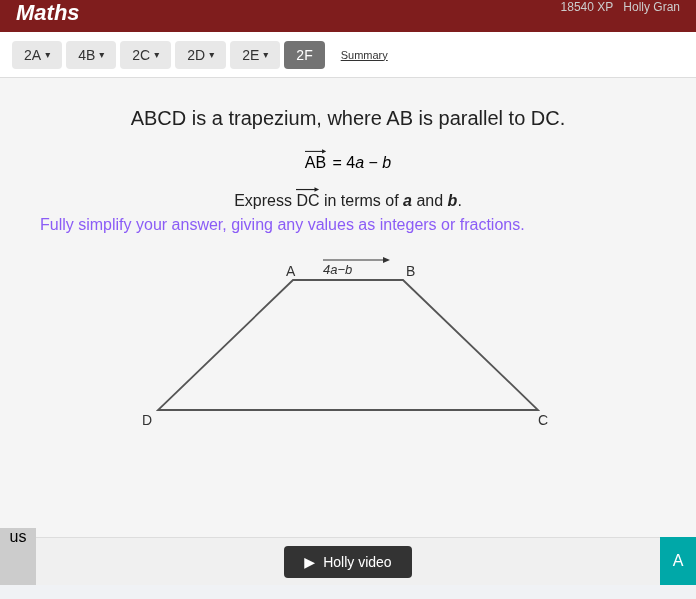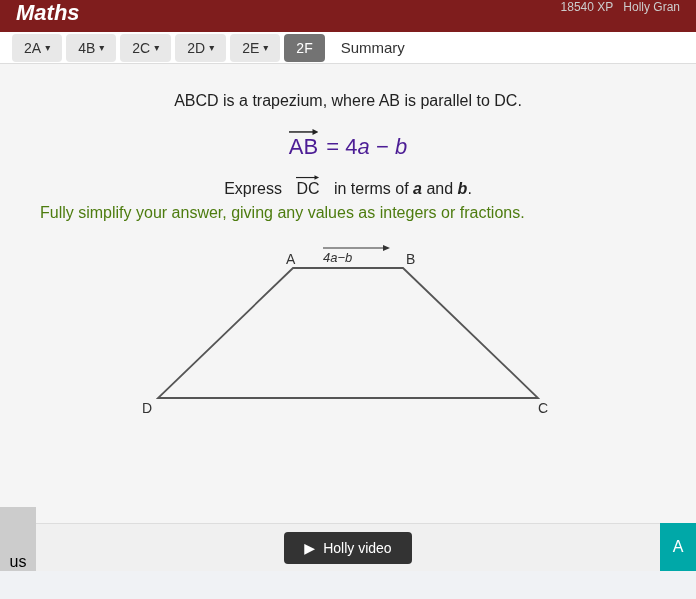--- a/index.html
+++ b/index.html
@@ -29,21 +29,21 @@
     .header-right {
       font-size: 12px;
       color: #ccc;
     }
     
     .nav-tabs {
       background: white;
       display: flex;
       align-items: center;
       padding: 0 12px;
-      height: 32px;
+      height: 46px;
       border-bottom: 1px solid #ddd;
       gap: 4px;
     }
     .tab {
       display: flex;
       align-items: center;
       gap: 4px;
       padding: 6px 12px;
       border-radius: 4px;
       cursor: pointer;
@@ -54,55 +54,56 @@
       background: #e8e8e8;
       color: #333;
     }
     .tab-active {
       background: #737373;
       color: white;
     }
     .tab-summary {
       background: transparent;
       color: #333;
-      font-size: 15px;
+      font-size: 11px;
+      text-decoration: underline;
     }
     .chevron {
       font-size: 10px;
     }
     
     .main-content {
       background: #f5f5f5;
       padding: 24px 40px;
       height: calc(599px - 48px - 44px);
       position: relative;
     }
     .problem-text {
       text-align: center;
-      font-size: 16px;
+      font-size: 20px;
       color: #222;
       line-height: 1.6;
       margin-bottom: 20px;
     }
     .math-expression {
       text-align: center;
-      font-size: 22px;
+      font-size: 16px;
       margin: 16px 0 20px 0;
-      color: #4c1d95;
+      color: #000000;
     }
     .express-text {
       text-align: center;
       font-size: 16px;
       color: #222;
       margin-bottom: 6px;
     }
     .simplify-text {
       text-align: left;
       font-size: 16px;
-      color: #4d7c0f;
+      color: #8b5cf6;
       margin-bottom: 16px;
     }
     
     .diagram-container {
       display: flex;
       justify-content: center;
       align-items: center;
       margin-top: 10px;
     }
     svg.trapezium {
@@ -131,24 +132,24 @@
       cursor: pointer;
       display: flex;
       align-items: center;
       gap: 8px;
     }
     .left-btn {
       position: absolute;
       left: 0;
       bottom: 0;
       width: 36px;
-      height: 64px;
+      height: 57px;
       background: #ccc;
       display: flex;
-      align-items: flex-end;
+      align-items: flex-start;
       justify-content: center;
       cursor: pointer;
       font-size: 16px;
     }
     .right-btn {
       position: absolute;
       right: 0;
       bottom: 0;
       width: 36px;
       height: 48px;
@@ -215,21 +216,21 @@
       <svg style="position:absolute; top:-10px; left:0; width:100%; height:12px;" viewBox="0 0 30 12">
         <line x1="0" y1="8" x2="26" y2="8" stroke="#222" stroke-width="1.5"></line>
         <polygon points="24,5 30,8 24,11" fill="#222"></polygon>
       </svg>
     </span>
     <span> = 4<span class="italic">a</span> − <span class="italic">b</span></span>
   </div>
 
   <div class="express-text">
     <span>Express </span>
-    <span style="position:relative; display:inline-block; margin: 0 10px;">
+    <span style="position:relative; display:inline-block; margin: 0 0;">
       <span>DC</span>
       <svg style="position:absolute; top:-10px; left:0; width:100%; height:12px;" viewBox="0 0 30 12">
         <line x1="0" y1="8" x2="26" y2="8" stroke="#222" stroke-width="1.5"></line>
         <polygon points="24,5 30,8 24,11" fill="#222"></polygon>
       </svg>
     </span>
     <span> in terms of <span class="italic-bold">a</span> and <span class="italic-bold">b</span>.</span>
   </div>
 
   <div class="simplify-text">Fully simplify your answer, giving any values as integers or fractions.</div>

